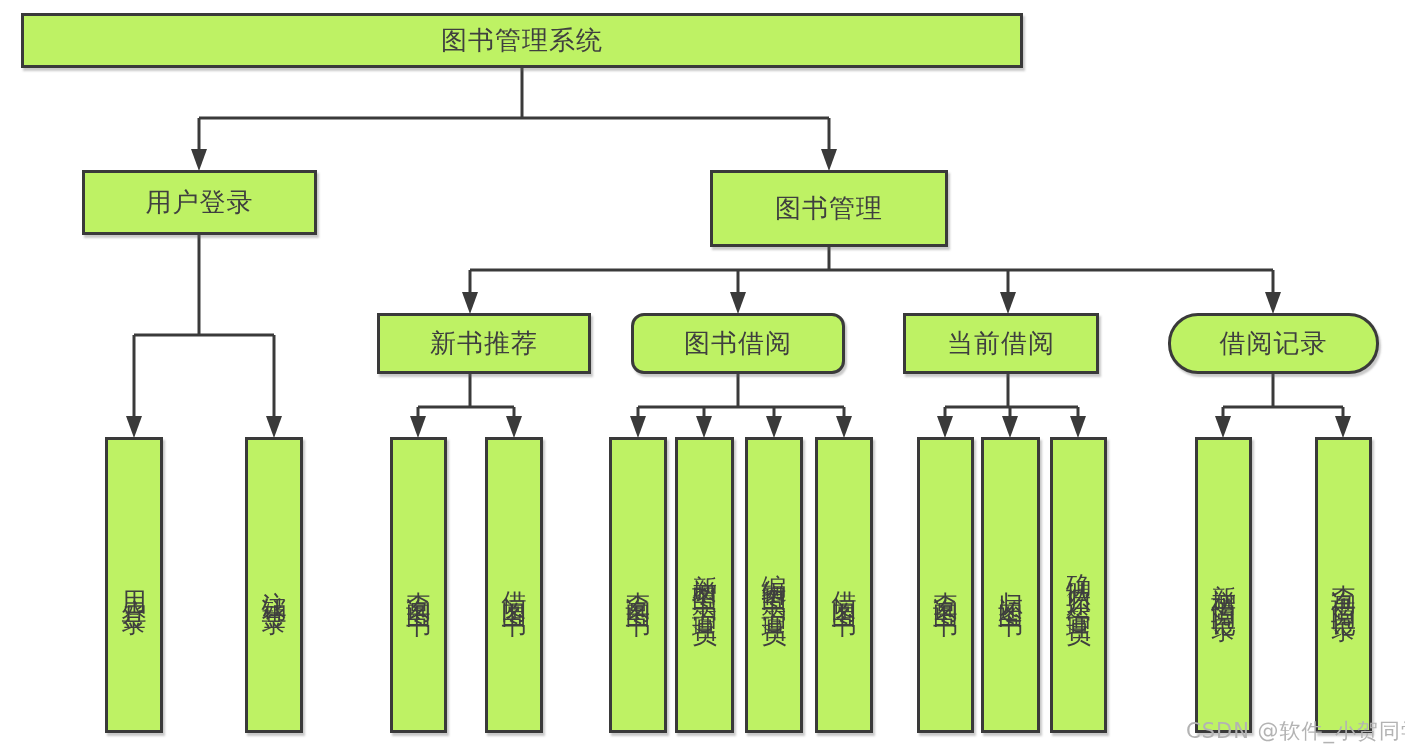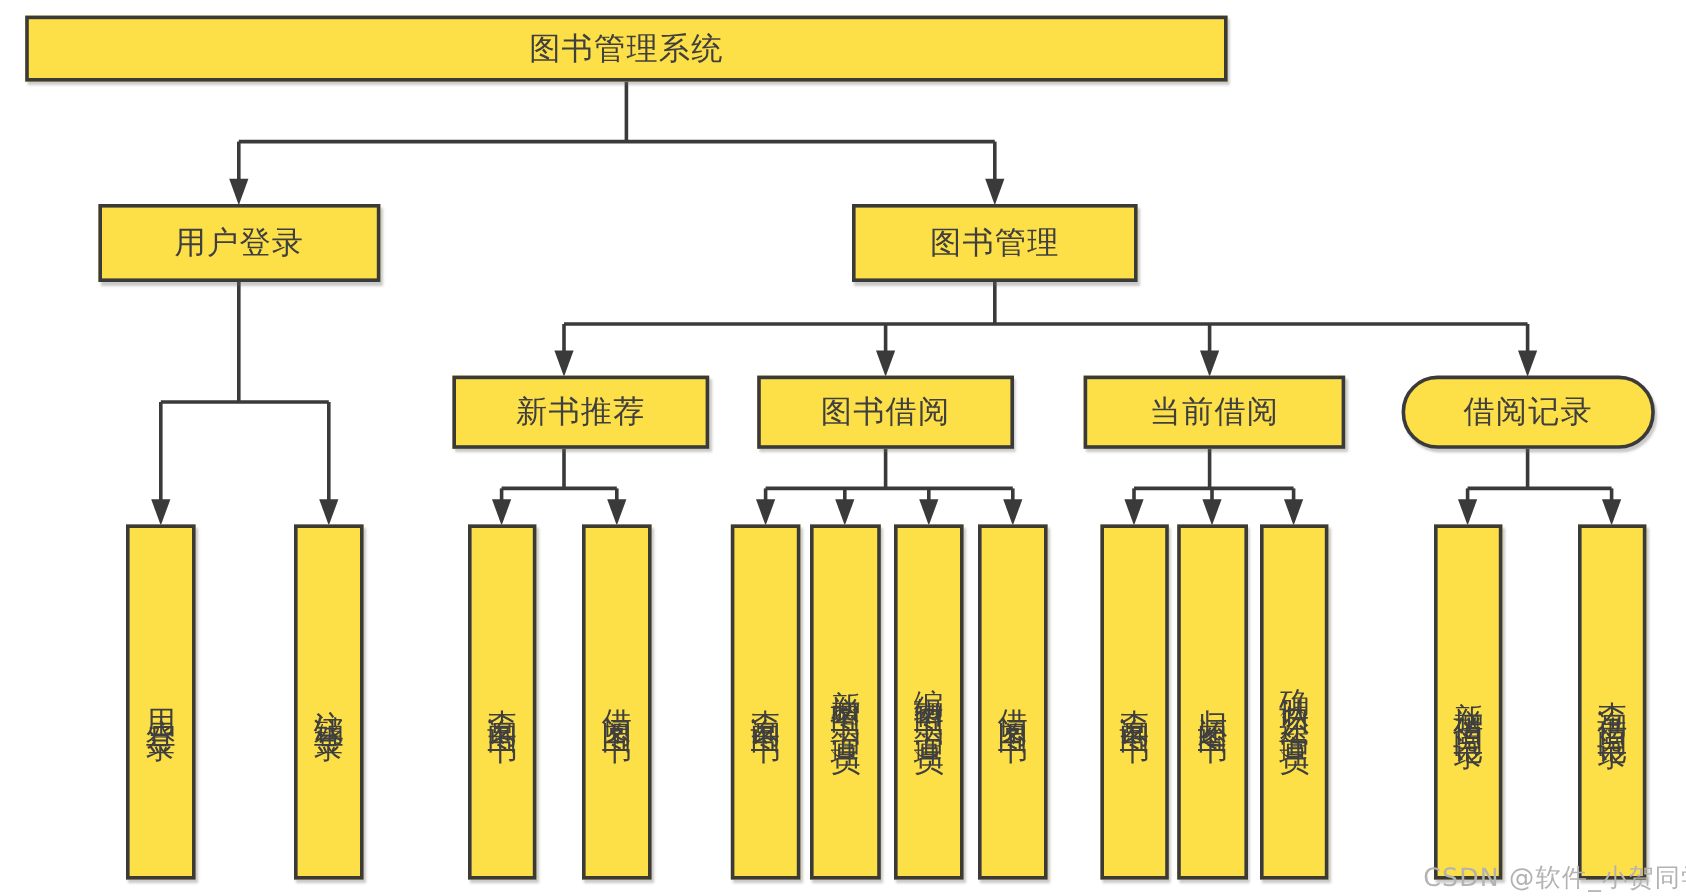--- a/index.html
+++ b/index.html
@@ -18,21 +18,21 @@
   #connectors {
     position: absolute;
     left: 0; top: 0;
     width: 1405px;
     height: 747px;
     z-index: 1;
   }
   .box {
     position: absolute;
     box-sizing: border-box;
-    background: #fde047;
+    background: #bef264;
     border: 3px solid #3a3a3a;
     box-shadow: 2px 3px 2px rgba(100,100,100,0.35);
     display: flex;
     align-items: center;
     justify-content: center;
     color: #3f3f3f;
     z-index: 2;
   }
   .hlabel {
     font-size: 26px;
@@ -133,31 +133,31 @@
     </g>
   </svg>
 
   <div class="box" style="left:21px; top:13px; width:1002px; height:55px;">
     <span class="hlabel">图书管理系统</span>
   </div>
 
   <div class="box" style="left:82px; top:170px; width:235px; height:65px;">
     <span class="hlabel">用户登录</span>
   </div>
-  <div class="box" style="left:710px; top:170px; width:238px; height:65px;">
+  <div class="box" style="left:710px; top:170px; width:238px; height:77px;">
     <span class="hlabel">图书管理</span>
   </div>
 
   <div class="box" style="left:377px; top:313px; width:214px; height:61px;">
     <span class="hlabel">新书推荐</span>
   </div>
-  <div class="box" style="left:631px; top:313px; width:214px; height:61px;">
+  <div class="box" style="left:631px; top:313px; width:214px; height:61px;border-radius:13px;">
     <span class="hlabel">图书借阅</span>
   </div>
-  <div class="box" style="left:903px; top:313px; width:218px; height:61px;">
+  <div class="box" style="left:903px; top:313px; width:196px; height:61px;">
     <span class="hlabel">当前借阅</span>
   </div>
   <div class="box" style="left:1168px; top:313px; width:211px; height:61px;border-radius:30px;">
     <span class="hlabel">借阅记录</span>
   </div>
 
   <div class="box leaf" style="left:105px; top:437px; width:58px; height:296px;">
     <span class="vtext">用户登录</span>
   </div>
   <div class="box leaf" style="left:245px; top:437px; width:58px; height:296px;">

